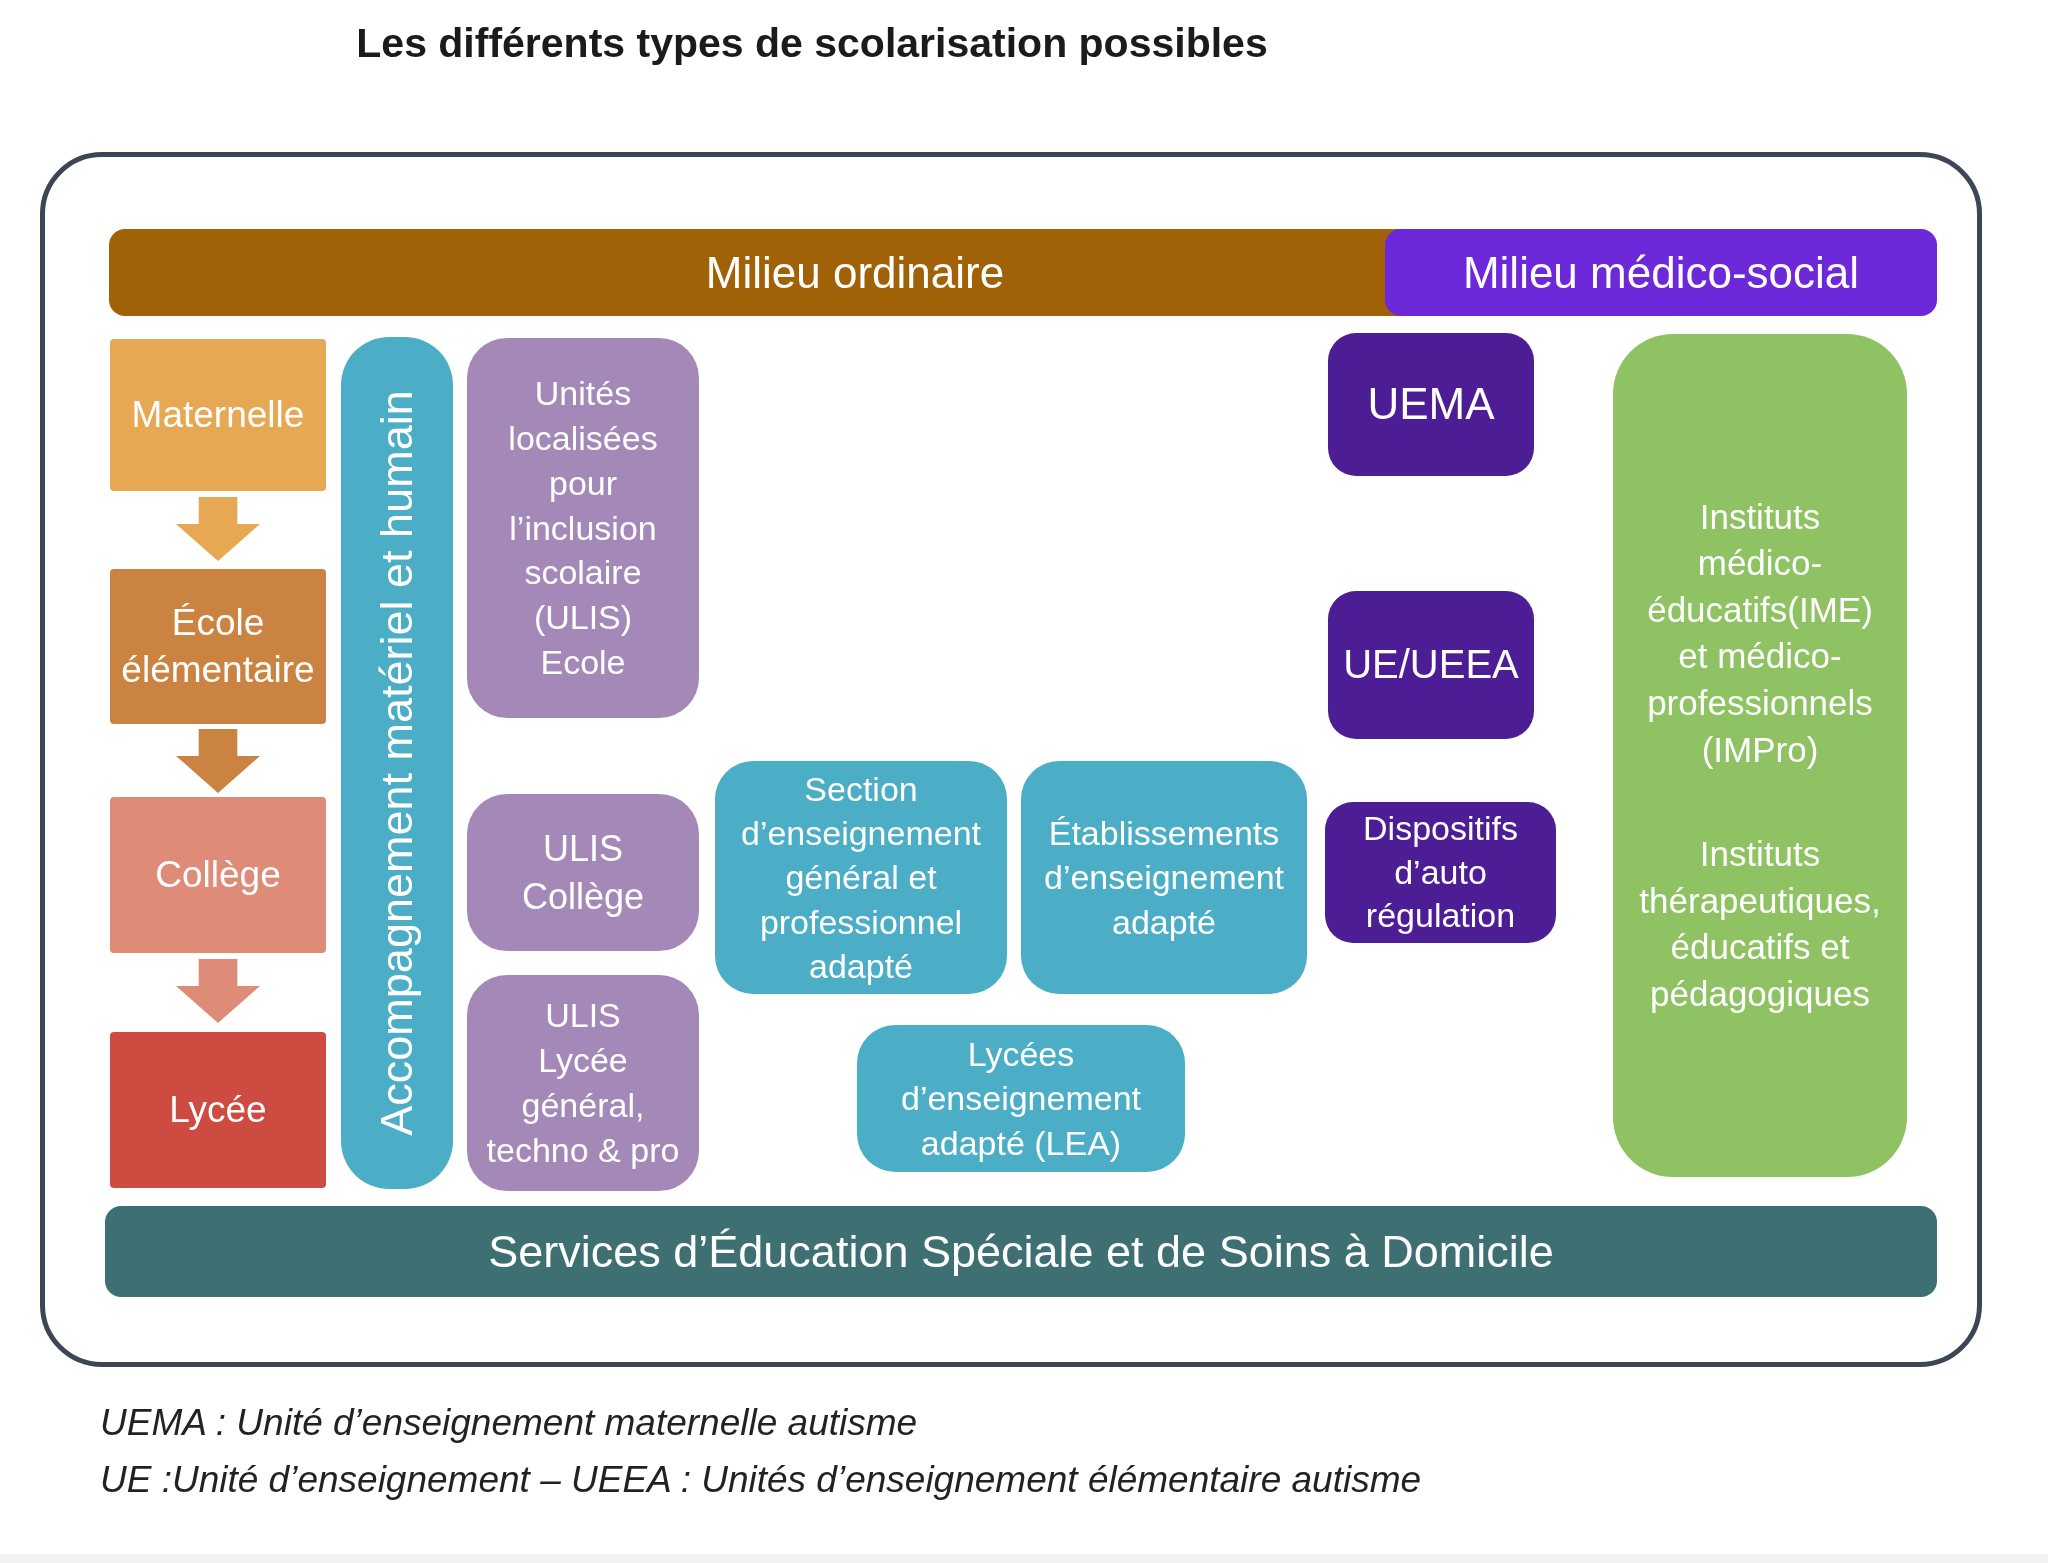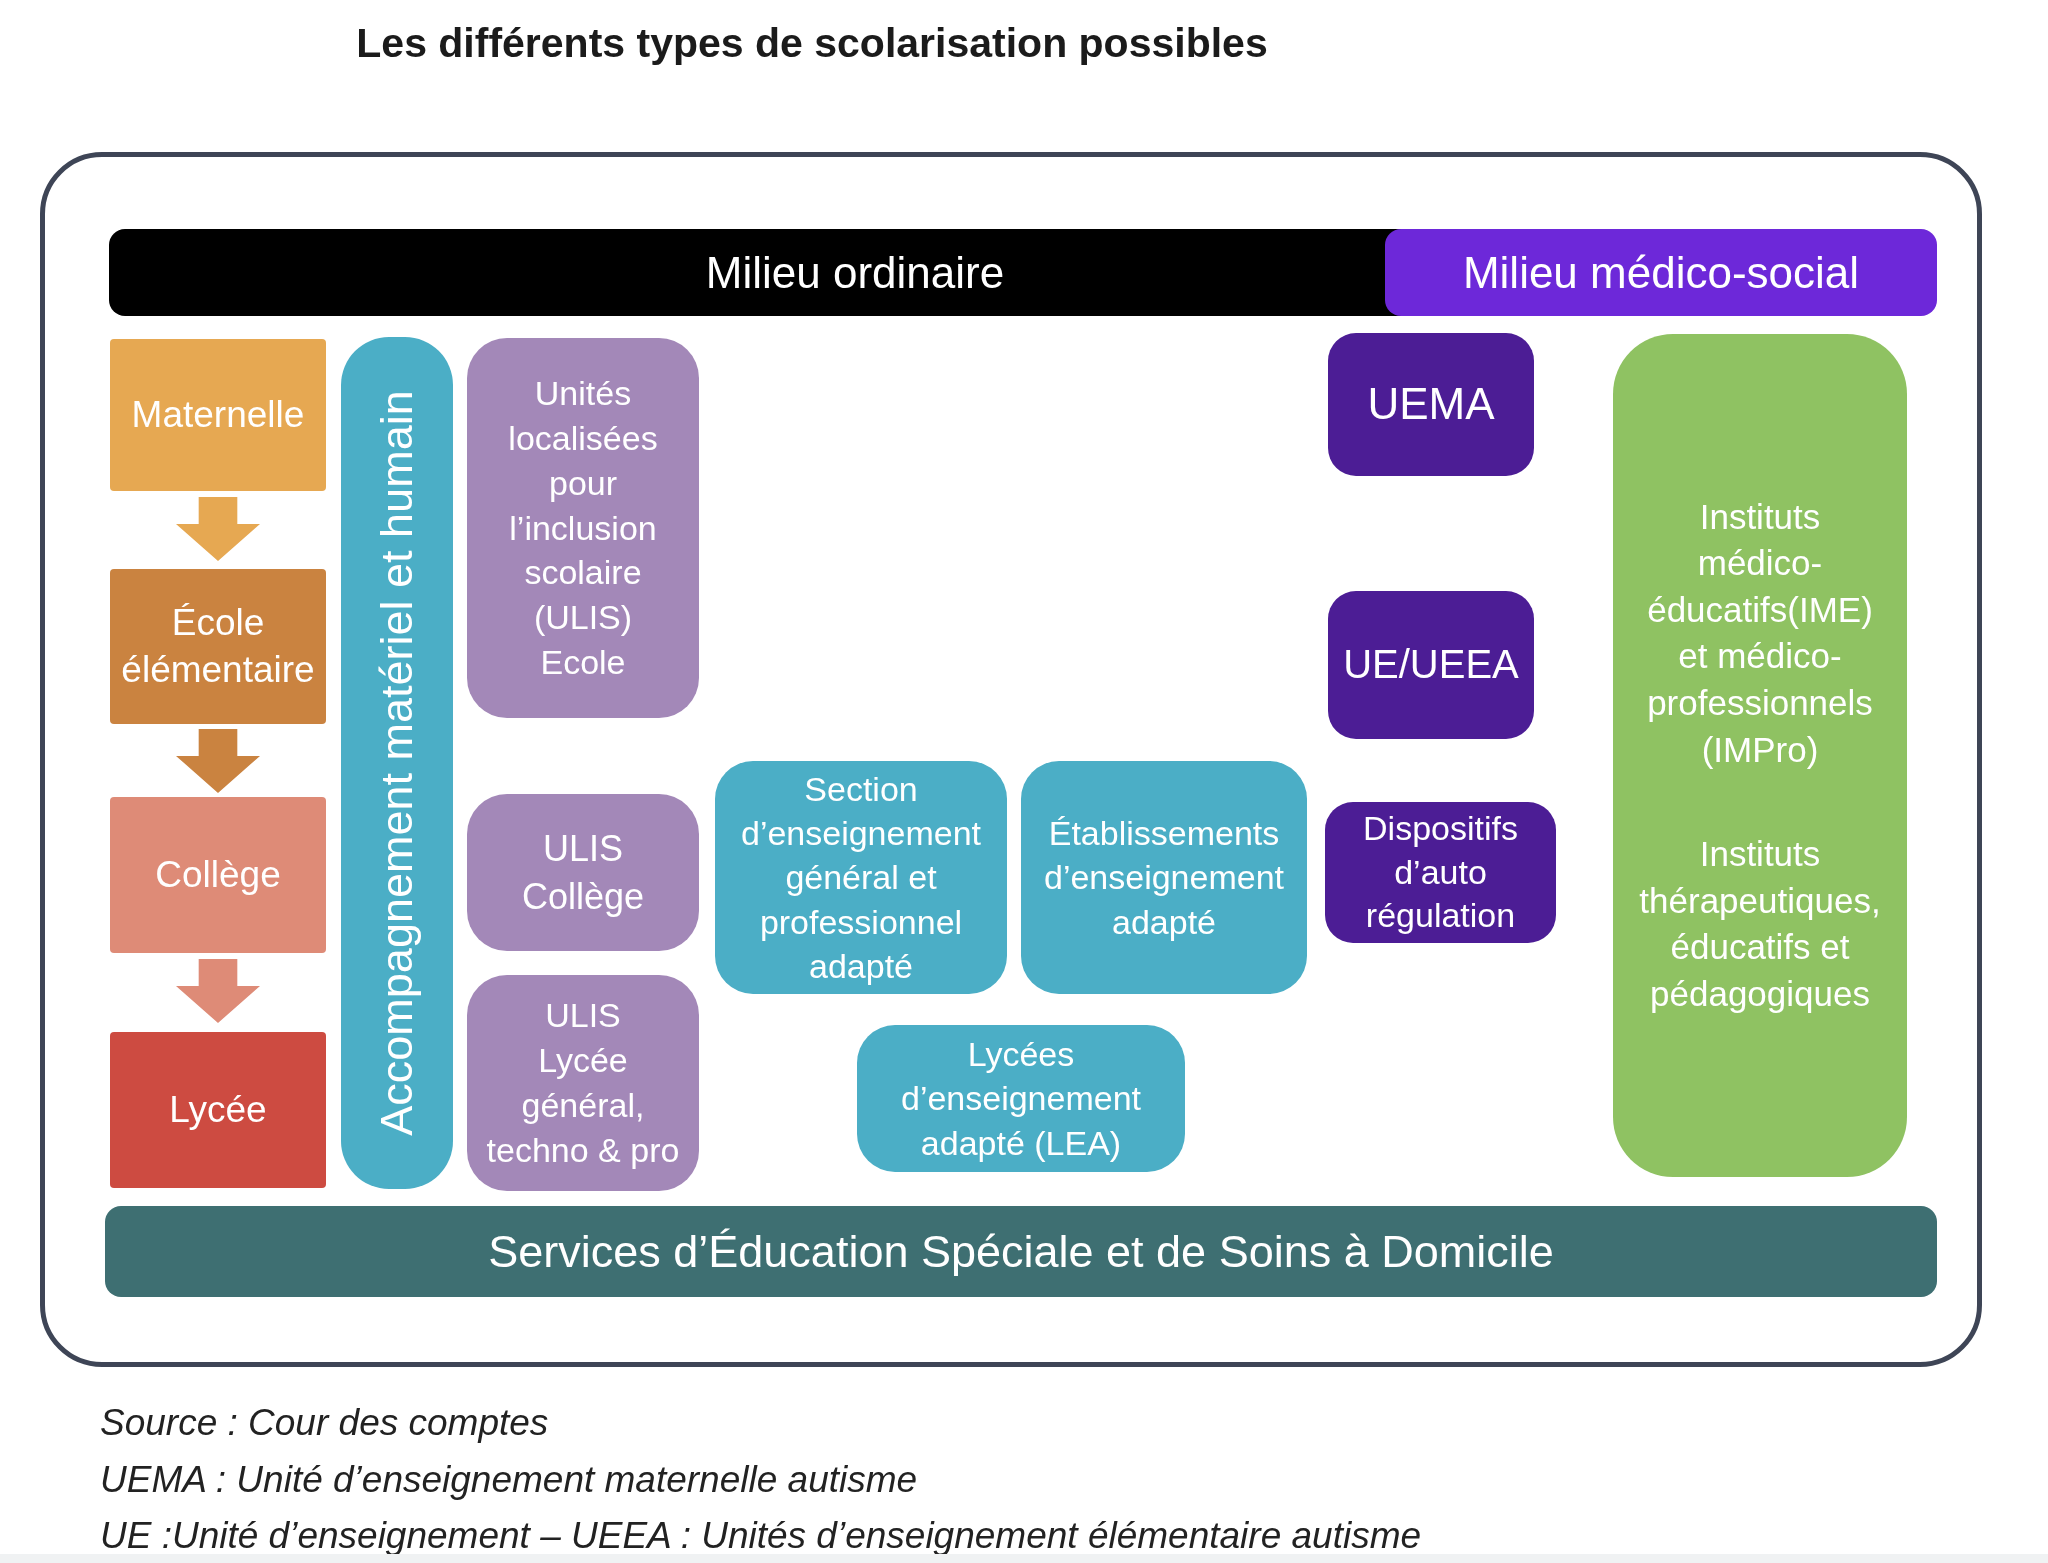--- a/index.html
+++ b/index.html
@@ -14,21 +14,21 @@
   .frame{
     position:absolute;left:40px;top:152px;width:1942px;height:1215px;
     border:5px solid #3E4556;border-radius:62px;background:#ffffff;box-sizing:border-box;
   }
   .box{
     position:absolute;display:flex;align-items:center;justify-content:center;
     text-align:center;color:#ffffff;white-space:pre-line;box-sizing:border-box;
   }
   
   .hdr{font-size:44px;border-radius:16px;}
-  .hdr-teal{left:64px;top:72px;width:1492px;height:87px;background:#000000;}
+  .hdr-teal{left:64px;top:72px;width:1492px;height:87px;background:#a16207;}
   .hdr-green{left:1340px;top:72px;width:552px;height:87px;background:#6d28d9;}
   
   .path-box{left:65px;width:216px;font-size:37px;border-radius:4px;line-height:1.25;}
   .b-maternelle{top:182px;height:152px;background:#E6A852;}
   .b-ecole{top:412px;height:155px;background:#CA8340;}
   .b-college{top:640px;height:156px;background:#DE8B77;}
   .b-lycee{top:875px;height:156px;background:#CD4B41;}
   .arrow{position:absolute;left:131px;width:84px;height:64px;
     clip-path:polygon(27% 0,73% 0,73% 42%,100% 42%,50% 100%,0 42%,27% 42%);}
   .arrow-1{top:340px;background:#E6A852;}
@@ -133,20 +133,19 @@
 thérapeutiques,
 éducatifs et
 pédagogiques</div>
     </div>
 
     <div class="box b-sessad">Services d’Éducation Spéciale et de Soins à Domicile</div>
 
   </div>
 
   <div class="footnotes">
-    <div>Source : Cour des comptes</div>
     <div>UEMA : Unité d’enseignement maternelle autisme</div>
     <div>UE :Unité d’enseignement – UEEA : Unités d’enseignement élémentaire autisme</div>
   </div>
 
   <div class="bottom-strip"></div>
 
 </div>
 
 </body></html>

